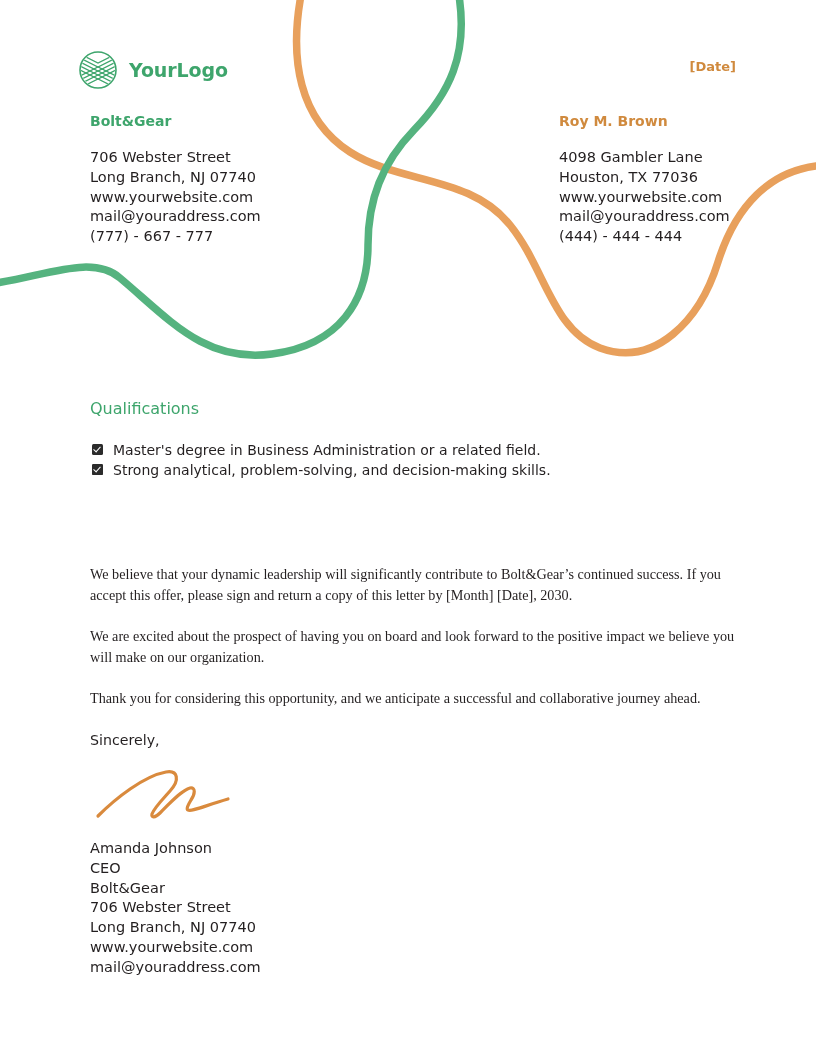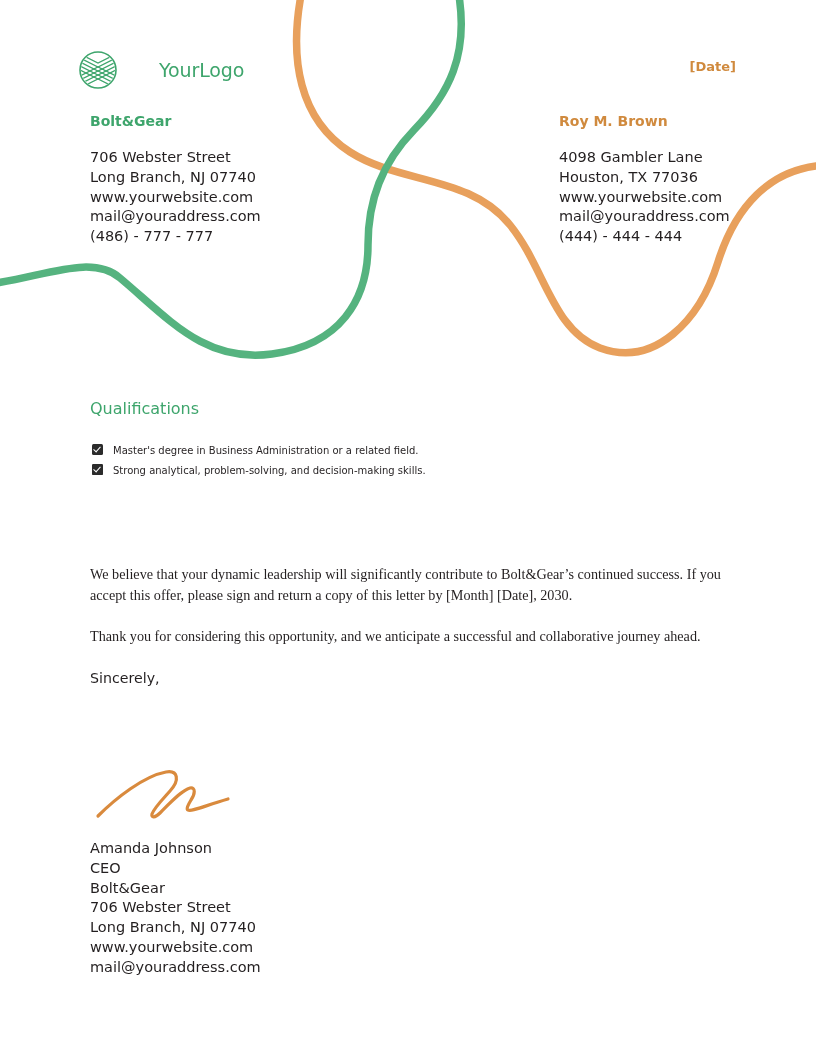--- a/index.html
+++ b/index.html
@@ -43,24 +43,23 @@
     align-items: center;
     gap: 11px;
   }
   .logo-mark {
     width: 40px;
     height: 40px;
     flex: 0 0 40px;
   }
   .logo-text {
     font-size: 19px;
-    font-weight: normal;
+    font-weight: bold;
     color: #3ea56c;
     letter-spacing: -0.1px;
-    margin-left: 30px;
   }
   .date-field {
     position: absolute;
     right: 80px;
     top: 59px;
     font-size: 13px;
     font-weight: bold;
     color: #d08a3e;
     text-align: right;
   }
@@ -106,21 +105,21 @@
     left: 90px;
     top: 441px;
     width: 600px;
     margin: 0;
     padding: 0;
     list-style: none;
   }
   .qual-item {
     position: relative;
     padding-left: 23px;
-    font-size: 10px;
+    font-size: 14px;
     line-height: 19.8px;
     color: #231f20;
     margin-bottom: 0px;
   }
   .qual-check {
     position: absolute;
     left: 2px;
     top: 3px;
     width: 11px;
     height: 11px;
@@ -228,21 +227,21 @@
   </div>
 
   <div class="date-field">[Date]</div>
 
   <div class="addr-left">
     <div class="addr-name green">Bolt&amp;Gear</div>
     <div class="addr-line">706 Webster Street</div>
     <div class="addr-line">Long Branch, NJ 07740</div>
     <div class="addr-line">www.yourwebsite.com</div>
     <div class="addr-line">mail@youraddress.com</div>
-    <div class="addr-line">(486) - 777 - 777</div>
+    <div class="addr-line">(777) - 667 - 777</div>
   </div>
 
   <div class="addr-right">
     <div class="addr-name orange">Roy M. Brown</div>
     <div class="addr-line">4098 Gambler Lane</div>
     <div class="addr-line">Houston, TX 77036</div>
     <div class="addr-line">www.yourwebsite.com</div>
     <div class="addr-line">mail@youraddress.com</div>
     <div class="addr-line">(444) - 444 - 444</div>
   </div>
@@ -257,20 +256,21 @@
       <span class="qual-check"></span>
     </li>
     <li class="qual-item">
       <span class="qual-check"></span>
       <span>Strong analytical, problem-solving, and decision-making skills.</span>
     </li>
   </ul>
 
   <div class="body-copy">
     <p class="para">We believe that your dynamic leadership will significantly contribute to Bolt&amp;Gear’s continued success. If you accept this offer, please sign and return a copy of this letter by [Month] [Date], 2030.</p>
+    <p class="para">We are excited about the prospect of having you on board and look forward to the positive impact we believe you will make on our organization.</p>
     <p class="para last">Thank you for considering this opportunity, and we anticipate a successful and collaborative journey ahead.</p>
     <p class="signoff-word">Sincerely,</p>
   </div>
 
   <svg class="signature" viewBox="0 0 150 60" fill="none">
     <path d="M6,50 C24,32 52,10 74,6 C86,4 88,14 78,25 C70,34 62,42 60,48
              C59,52 63,52 68,47 C78,37 90,24 98,22 C104,21 103,28 99,34
              C96,39 94,43 96,44 C99,46 112,40 136,33" stroke="#d98a3d" stroke-width="3.2" stroke-linecap="round" stroke-linejoin="round" fill="none"></path>
   </svg>
 

